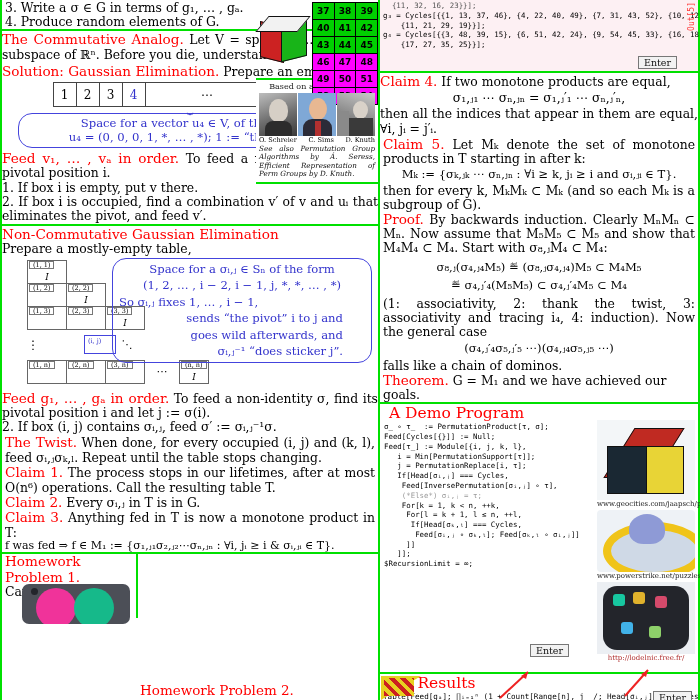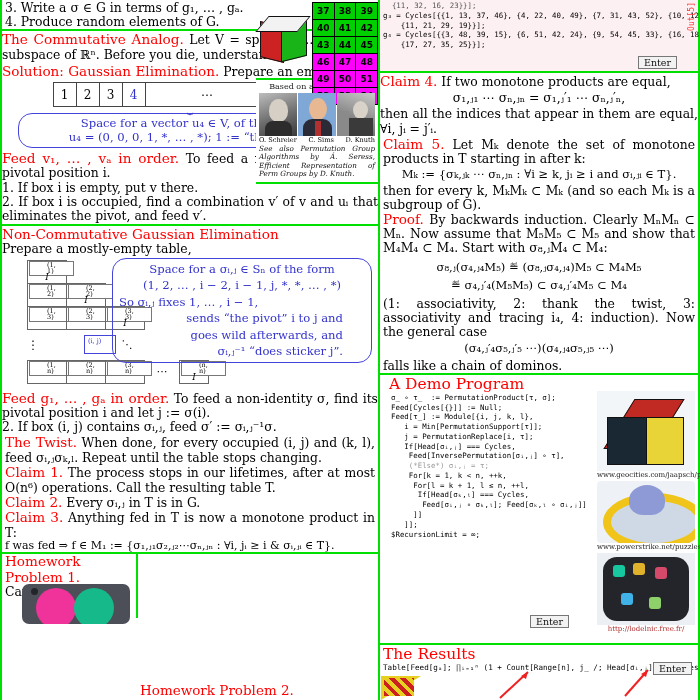--- a/index.html
+++ b/index.html
@@ -32,21 +32,21 @@
   
   table.vt{border-collapse:collapse;margin:2px auto 0 auto;}
   table.vt td{border:1px solid #444;height:23px;text-align:center;font-size:12px;padding:0 4px;}
 
   
   .bubble{
     border:1.4px solid #4444dd;border-radius:14px;color:#3333cc;
     padding:2px 8px;font-size:11.6px;line-height:1.25;text-align:center;
   }
   .cell{border:1px solid #666;width:38px;height:22px;position:relative;}
-  .cell .lbl{position:absolute;top:0;left:1px;font-size:6.5px;border:1px solid #777;padding:0 17px;background:#fff;line-height:1;}
+  .cell .lbl{position:absolute;top:0;left:1px;font-size:6.5px;border:1px solid #777;padding:0 3px;background:#fff;line-height:1;}
   .cell .ctr{position:absolute;bottom:1px;width:100%;text-align:center;font-style:italic;font-size:9px;}
   .cellb{border:1px solid #4444dd;width:30px;height:17px;position:relative;}
   .cellb .lbl{position:absolute;top:1px;left:3px;font-size:6.5px;color:#3333cc;}
 
   
   .nb{font-family:"DejaVu Sans Mono", monospace;font-size:7.4px;line-height:1.32;white-space:pre;}
   .nbpink{background:#fdf0f3;}
   .codegray{color:#999;}
   .enter{
     display:inline-block;border:1px solid #777;background:#f2f2f2;
@@ -345,27 +345,31 @@
     <div class="txt j">
       <span class="head">Proof.</span>
       <span>By backwards induction. Clearly MₙMₙ ⊂ Mₙ. Now assume that M₅M₅ ⊂ M₅ and show that M₄M₄ ⊂ M₄. Start with σ₈,ⱼM₄ ⊂ M₄:</span>
       <div class="eqs" style="margin:5px 0;">σ₈,ⱼ(σ₄,ⱼ₄M₅) ≝ (σ₈,ⱼσ₄,ⱼ₄)M₅ ⊂ M₄M₅</div>
       <div class="eqs" style="margin:5px 0;">≝ σ₄,ⱼ′₄(M₅M₅) ⊂ σ₄,ⱼ′₄M₅ ⊂ M₄</div>
       <div>(1: associativity, 2: thank the twist, 3: associativity and tracing i₄, 4: induction). Now the general case</div>
       <div class="eqs" style="margin:3px 0;">(σ₄,ⱼ′₄σ₅,ⱼ′₅ ⋯)(σ₄,ⱼ₄σ₅,ⱼ₅ ⋯)</div>
       <div>falls like a chain of dominos.</div>
     </div>
 
+    <div class="txt">
+      <span class="head">Theorem.</span>
+      <span>G = M₁ and we have achieved our goals.</span>
+    </div>
 
     <div class="grule"></div>
 
     <div style="position:relative;height:268px;">
       <div class="bighead" style="padding-left:9px;">A Demo Program</div>
 
-      <div style="padding-left:11px;width:196px;">
+      <div style="padding-left:4px;width:196px;">
         <div class="nb">σ_ ∘ τ_  := PermutationProduct[τ, σ];</div>
         <div class="nb">Feed[Cycles[{}]] := Null;</div>
         <div class="nb">Feed[τ_] := Module[{i, j, k, l},</div>
         <div class="nb">   i = Min[PermutationSupport[τ]];</div>
         <div class="nb">   j = PermutationReplace[i, τ];</div>
         <div class="nb">   If[Head[σᵢ,ⱼ] === Cycles,</div>
         <div class="nb">    Feed[InversePermutation[σᵢ,ⱼ] ∘ τ],</div>
         <div class="nb codegray">    (*Else*) σᵢ,ⱼ = τ;</div>
         <div class="nb">    For[k = 1, k &lt; n, ++k,</div>
         <div class="nb">     For[l = k + 1, l ≤ n, ++l,</div>

